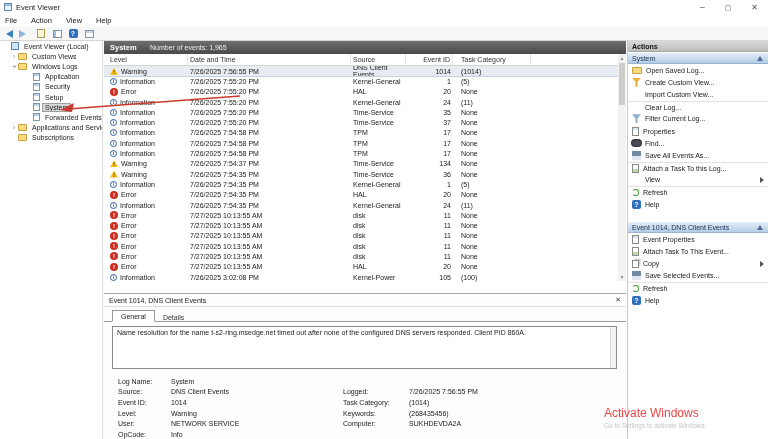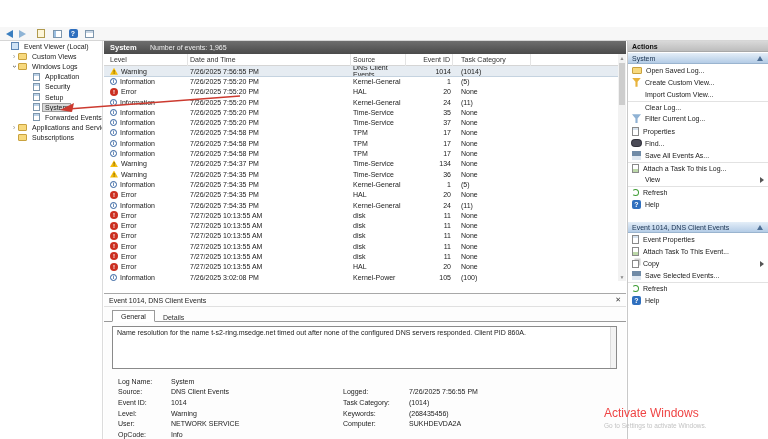--- a/index.html
+++ b/index.html
@@ -112,21 +112,36 @@
   #watermark { position:absolute; left:604px; top:406px; width:160px; pointer-events:none; }
   #wm1 { font-size:12px; color:#ef4444; }
   #wm2 { font-size:6.5px; color:#c3c3c3; margin-top:2px; }
   #arrow-overlay { position:absolute; inset:0; pointer-events:none; z-index:40; }
 </style>
 </head>
 <body>
 
 <div id="screen">
 
-
+  <div id="titlebar">
+    <span class="app-icon"></span>
+    <span id="title-text">Event Viewer</span>
+    <span id="win-controls">
+      <span class="wc wc-min"></span>
+      <span class="wc wc-max"></span>
+      <span class="wc wc-close"></span>
+    </span>
+  </div>
+
+  <div id="menubar">
+    <span class="menu-item">File</span>
+    <span class="menu-item">Action</span>
+    <span class="menu-item">View</span>
+    <span class="menu-item">Help</span>
+  </div>
 
   <div id="toolbar">
     <span class="tbi">
         <span class="tb-back"></span>
       </span>
     <span class="tbi">
         <span class="tb-fwd"></span>
       </span>
     <span class="tbi">
         <span class="tb-doc"></span>

